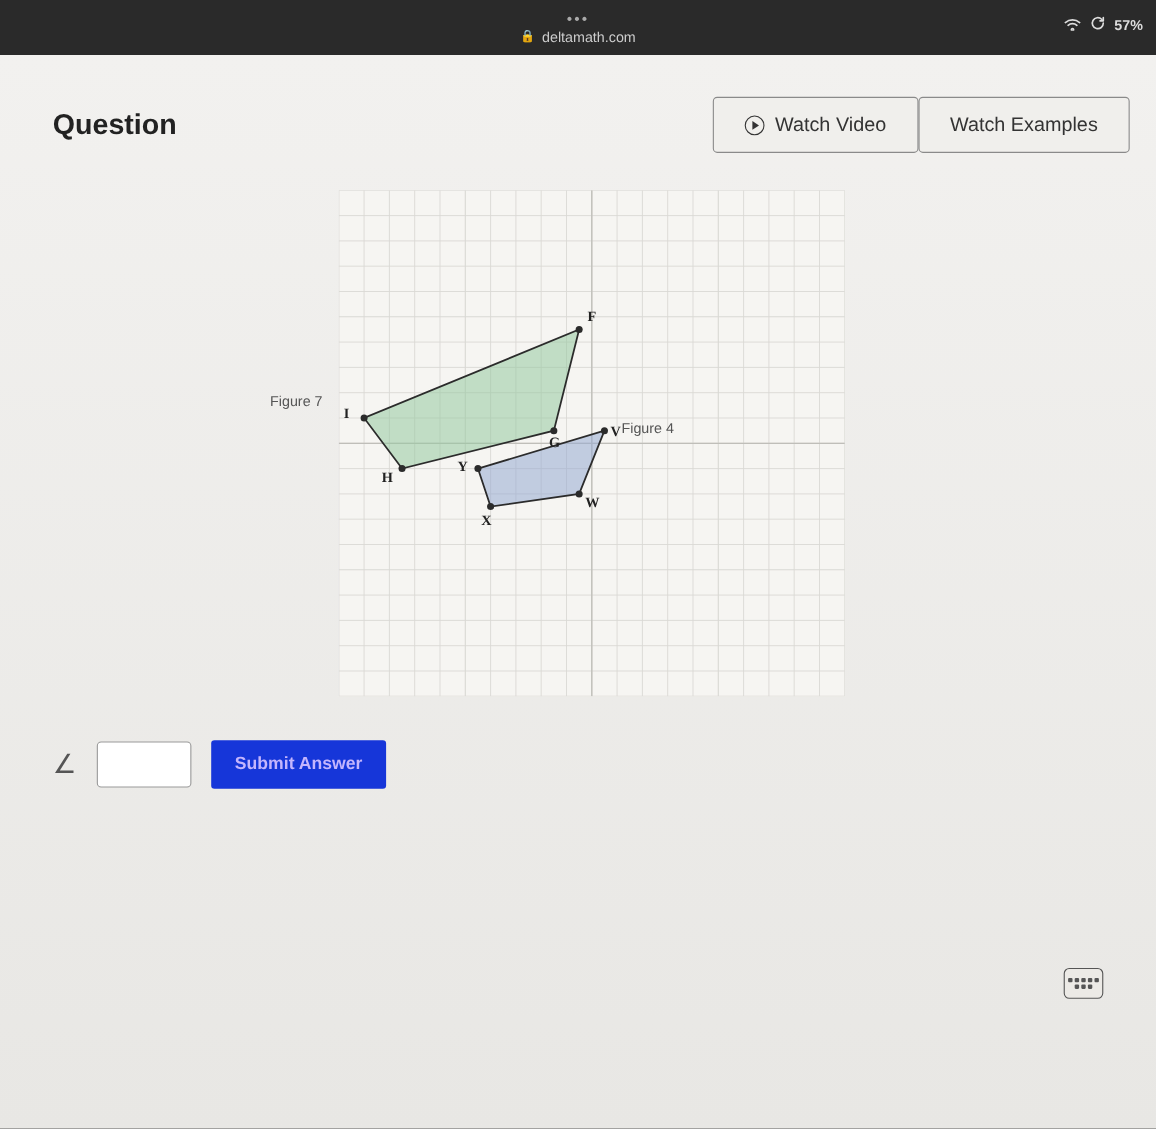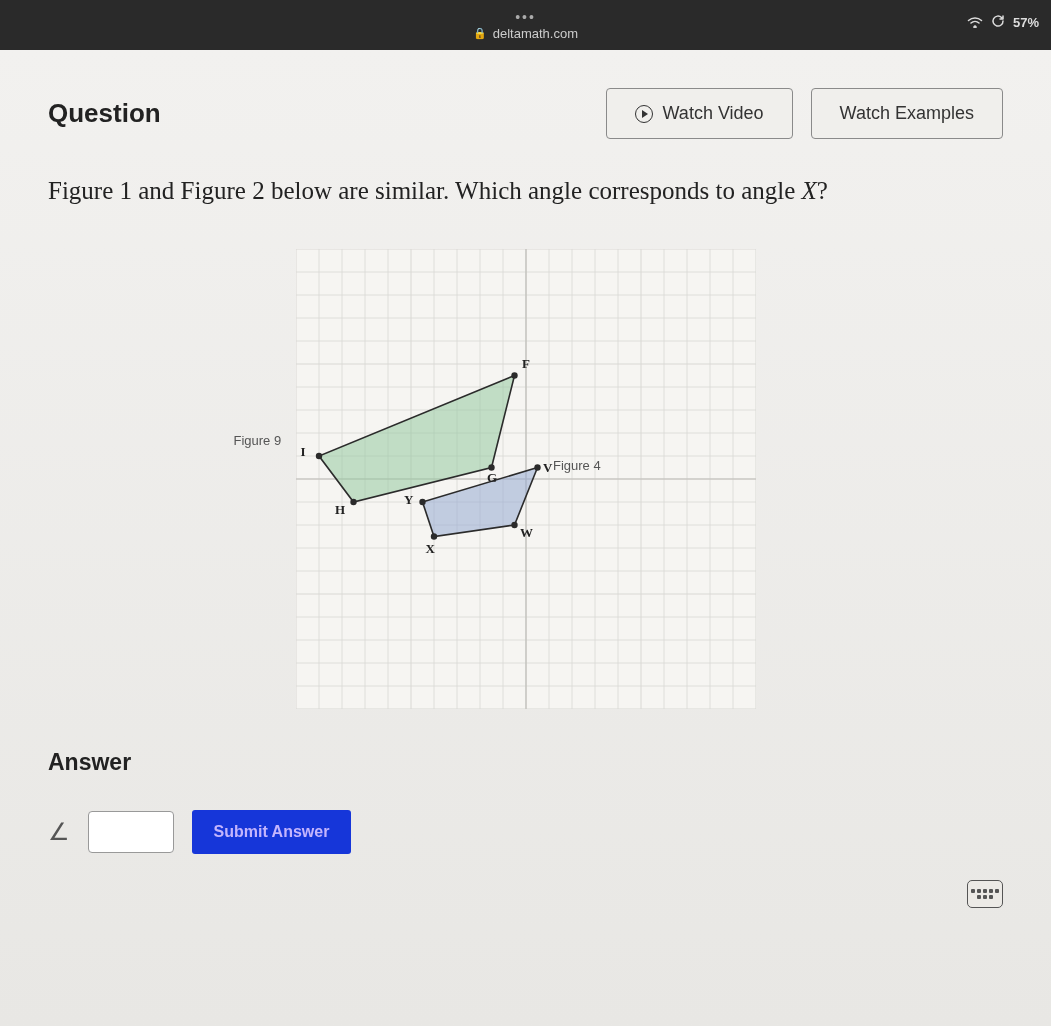--- a/index.html
+++ b/index.html
@@ -27,34 +27,34 @@
   .lock-icon { font-size:11px; }
   .status-right {
     position:absolute; right:12px; top:14px;
     display:flex; align-items:center; gap:8px; font-size:13px; font-weight:600;
   }
   .wifi-icon, .refresh-icon { font-size:14px; }
   .page {
     background: linear-gradient(#f2f1ef,#e8e7e4);
     width: 100%;
     height: calc(1026px - 50px);
-    padding: 38px 48px 20px 48px;
+    padding: 38px 24px 20px 48px;
     position: relative;
   }
   .header-row {
     display:flex; align-items:center; justify-content:space-between;
     margin-bottom: 34px;
   }
   .question-title {
     font-size: 26px;
     font-weight: 600;
     color:#222;
     font-family: -apple-system, Helvetica, Arial, sans-serif;
   }
-  .btn-group { display:flex; gap:18px; }
+  .btn-group { display:flex; }
   .outline-btn {
     border:1px solid #8a8a8a;
     background:#f0efec;
     padding: 14px 28px;
     font-size: 18px;
     font-family: -apple-system, Helvetica, Arial, sans-serif;
     color:#333;
     border-radius:4px;
     display:flex; align-items:center; gap:10px;
     cursor:pointer;
@@ -174,23 +174,20 @@
       <button class="outline-btn">
         <span class="play-icon"></span>
         <span>Watch Video</span>
       </button>
       <button class="outline-btn">
         <span>Watch Examples</span>
       </button>
     </div>
   </div>
 
-  <div class="prompt">
-    <span>Figure 1 and Figure 2 below are similar. Which angle corresponds to angle </span><span class="var">X</span><span>?</span>
-  </div>
 
   <div class="figure-wrap">
     <div class="grid-box">
       <svg id="grid-svg" width="460" height="460" viewBox="0 0 460 460">
           <line x1="0" y1="0" x2="0" y2="460" stroke="#d9d8d4" stroke-width="1"></line>
           <line x1="0" y1="0" x2="460" y2="0" stroke="#d9d8d4" stroke-width="1"></line>
           <line x1="23" y1="0" x2="23" y2="460" stroke="#d9d8d4" stroke-width="0.8"></line>
           <line x1="0" y1="23" x2="460" y2="23" stroke="#d9d8d4" stroke-width="0.8"></line>
           <line x1="46" y1="0" x2="46" y2="460" stroke="#d9d8d4" stroke-width="0.8"></line>
           <line x1="0" y1="46" x2="460" y2="46" stroke="#d9d8d4" stroke-width="0.8"></line>
@@ -245,27 +242,26 @@
         </svg>
 
     <div class="vlabel" style="left: 226.5px; top: 106.5px;">F</div>
         <div class="vlabel" style="left: 191.5px; top: 220.5px;">G</div>
         <div class="vlabel" style="left: 39.5px; top: 253px;">H</div>
         <div class="vlabel" style="left: 5px; top: 195px;">I</div>
         <div class="vlabel" style="left: 247.5px; top: 210.5px;">V</div>
         <div class="vlabel" style="left: 224.5px; top: 276px;">W</div>
         <div class="vlabel" style="left: 130px; top: 291.5px;">X</div>
         <div class="vlabel" style="left: 108.5px; top: 243px;">Y</div>
-        <div class="fig-label" style="left: -62px; top: 184px;">Figure 9</div>
+        <div class="fig-label" style="left: -62px; top: 184px;">Figure 7</div>
         <div class="fig-label" style="left: 257.5px; top: 208.5px;">Figure 4</div>
       </div>
   </div>
 
   <div class="answer-section">
-    <div class="answer-title">Answer</div>
     <div class="answer-row">
       <span class="angle-sym">∠</span>
       <input class="answer-input" type="text" value="" style="">
       <button class="submit-btn">Submit Answer</button>
     </div>
   </div>
 
   <div class="kbd-icon">
     <span></span>
       <span></span>

